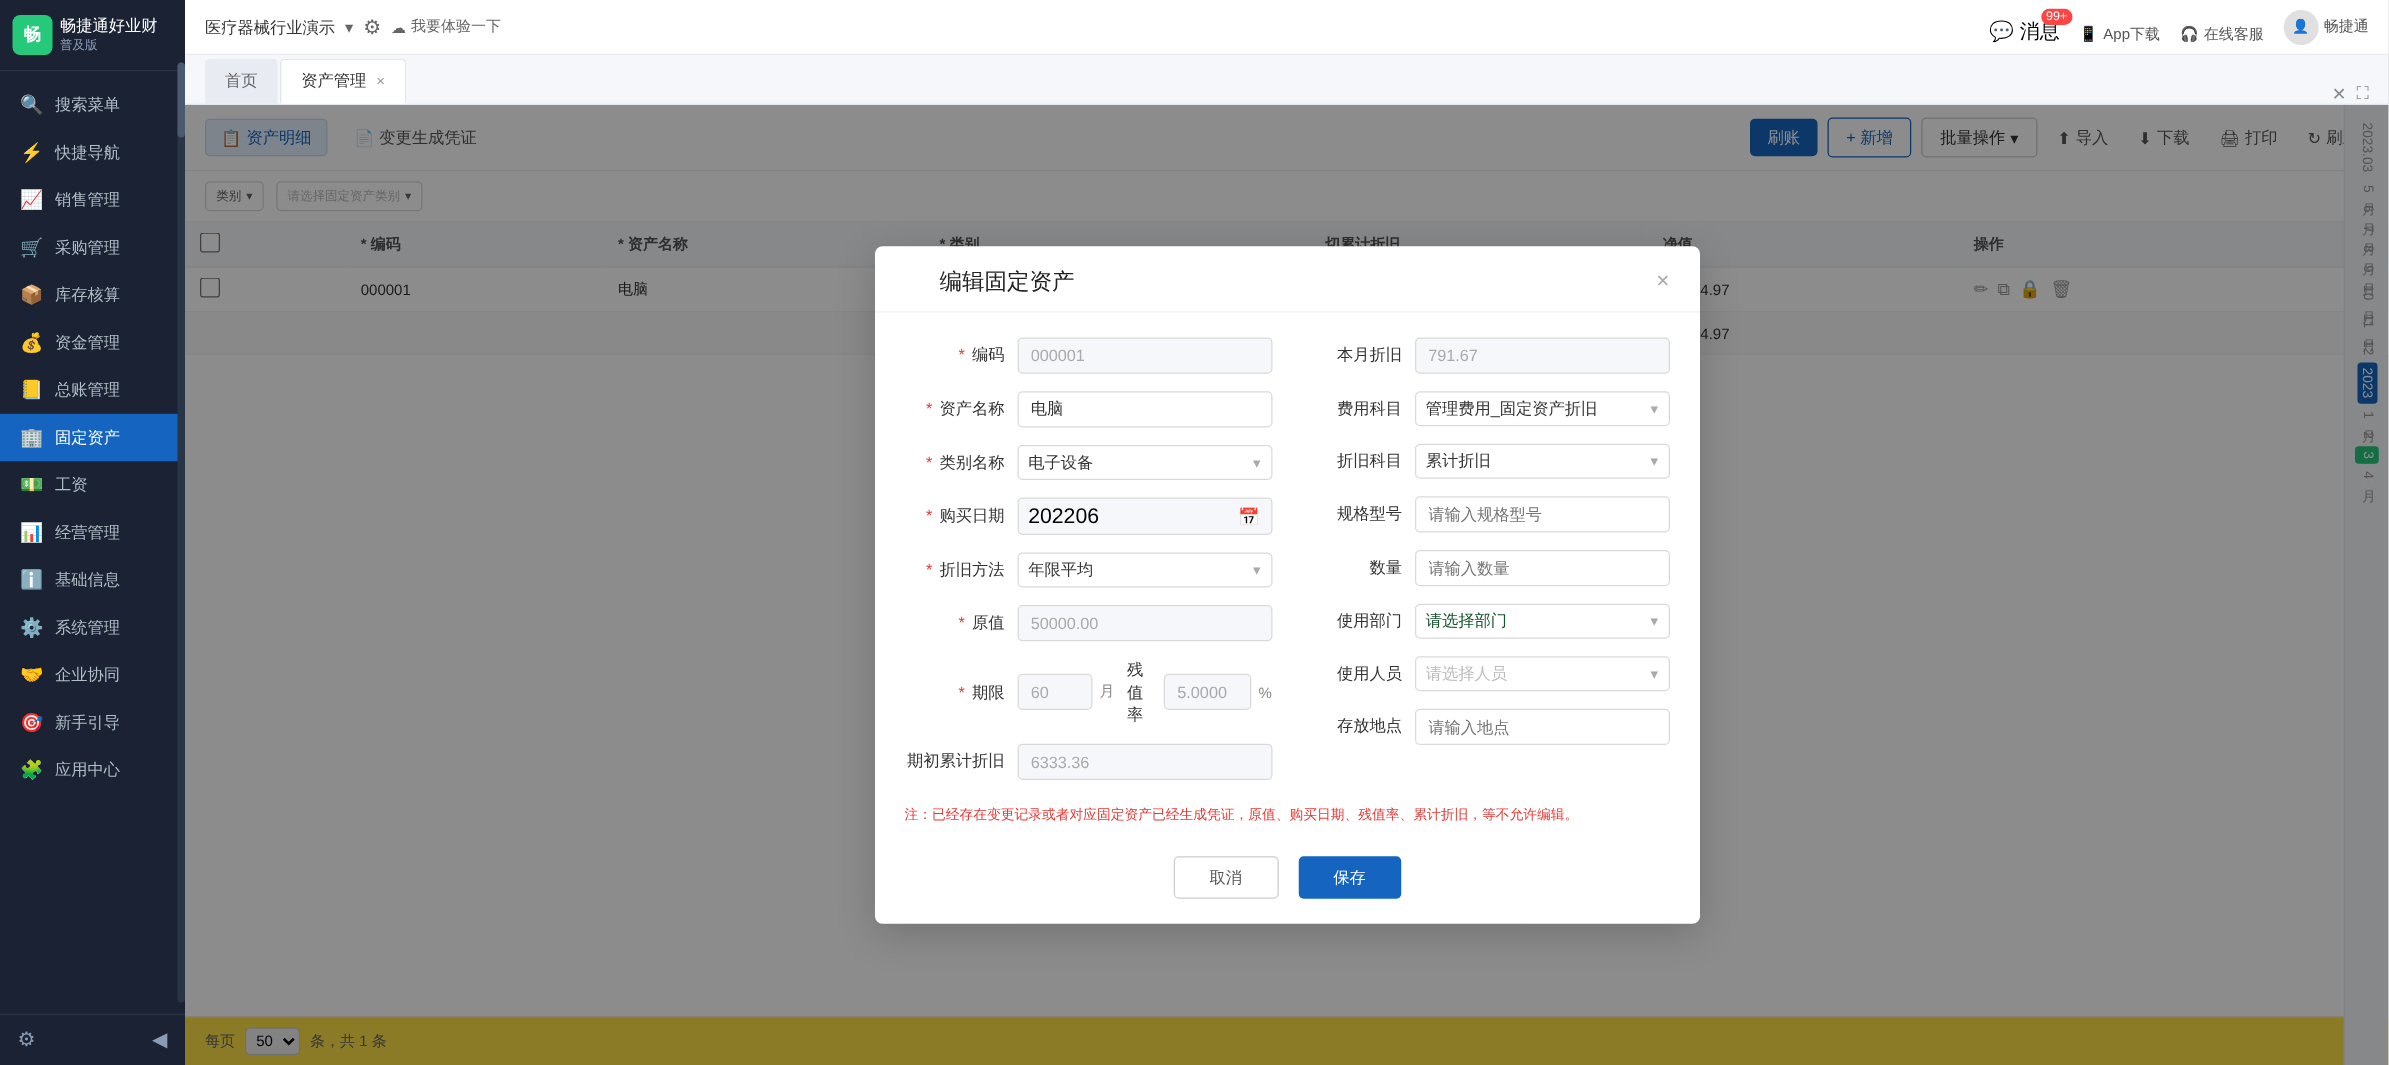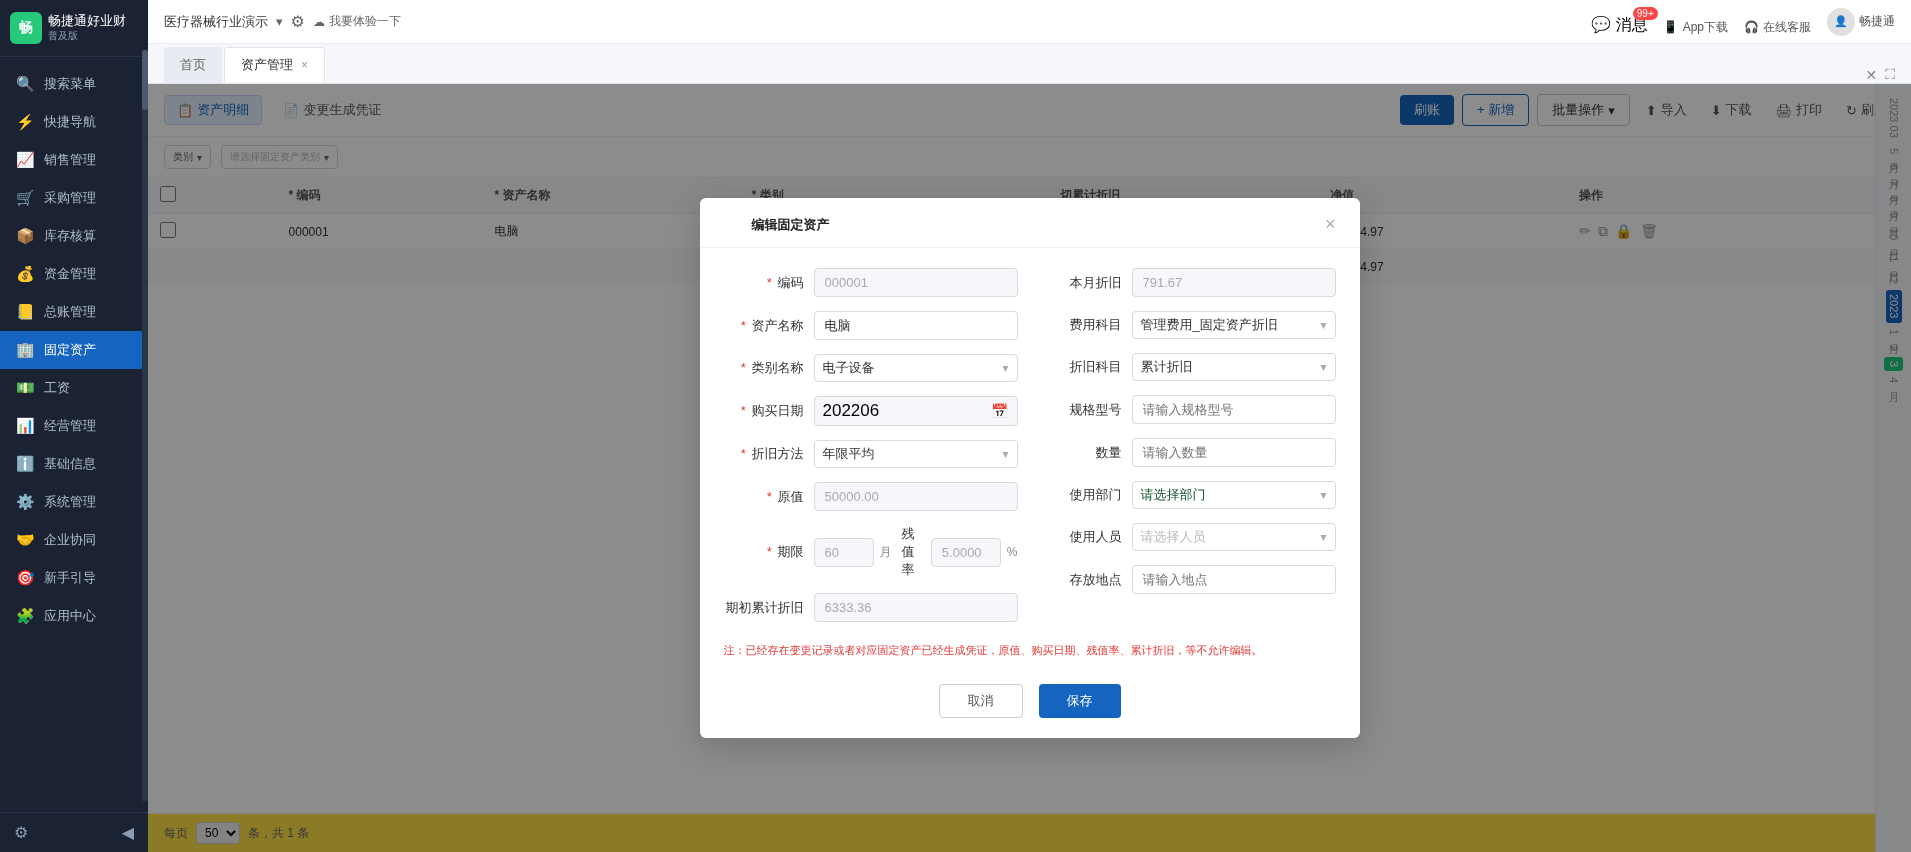--- a/index.html
+++ b/index.html
@@ -210,21 +210,21 @@
       max-width: 95vw;
       padding: 0;
       box-shadow: 0 8px 32px rgba(0,0,0,0.18);
       position: relative;
     }
     .modal-header {
       display: flex; align-items: center; justify-content: space-between;
       padding: 16px 24px 12px;
       border-bottom: 1px solid #f0f2f5;
     }
-    .modal-title { font-size: 13px; font-weight: 700; color: #222; padding-left: 28px; }
+    .modal-title { font-size: 18px; font-weight: 400; color: #222; padding-left: 28px; }
     .modal-close { font-size: 18px; color: #aaa; cursor: pointer; background: none; border: none; }
     .modal-body { padding: 20px 24px 10px; }
     .form-row { display: flex; align-items: center; gap: 0; margin-bottom: 14px; }
     .form-label {
       width: 90px; min-width: 90px; font-size: 13px; color: #333;
       text-align: right; padding-right: 10px;
     }
     .required { color: #e53935; margin-right: 2px; }
     .form-input {
       flex: 1; border: 1px solid #d9d9d9; border-radius: 4px;

